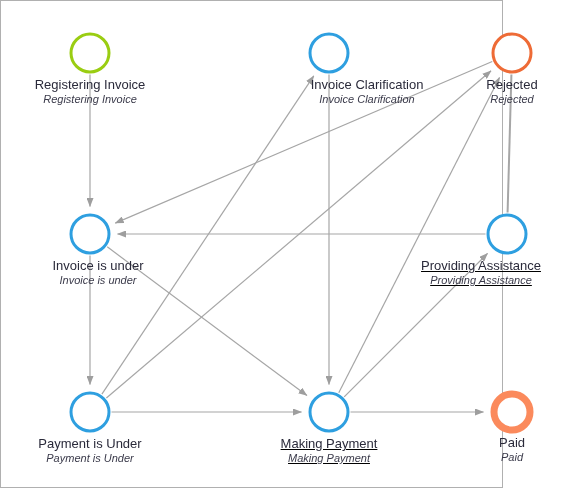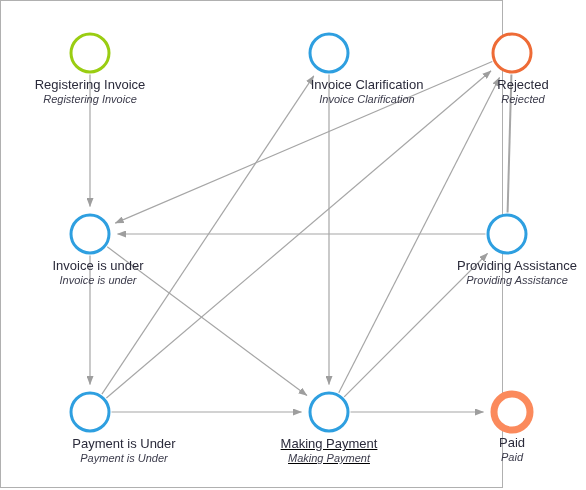--- a/index.html
+++ b/index.html
@@ -51,33 +51,33 @@
   </svg>
   <div id="label-layer">
       <div class="node-label" style="left: 89px; top: 76px;">
         <div class="node-title">Registering Invoice</div>
         <div class="node-sub">Registering Invoice</div>
       </div>
       <div class="node-label" style="left: 328px; top: 76px; margin-left: 38px;">
         <div class="node-title">Invoice Clarification</div>
         <div class="node-sub">Invoice Clarification</div>
       </div>
-      <div class="node-label" style="left: 522px; top: 76px;">
+      <div class="node-label" style="left: 511px; top: 76px;">
         <div class="node-title">Rejected</div>
         <div class="node-sub">Rejected</div>
       </div>
       <div class="node-label" style="left: 97px; top: 257px;">
         <div class="node-title">Invoice is under</div>
         <div class="node-sub">Invoice is under</div>
       </div>
-      <div class="node-label" style="left: 516px; top: 257px;">
+      <div class="node-label" style="left: 480px; top: 257px; text-decoration: underline;">
         <div class="node-title">Providing Assistance</div>
         <div class="node-sub">Providing Assistance</div>
       </div>
-      <div class="node-label" style="left: 89px; top: 435px; margin-left: 34px;">
+      <div class="node-label" style="left: 89px; top: 435px;">
         <div class="node-title">Payment is Under</div>
         <div class="node-sub">Payment is Under</div>
       </div>
       <div class="node-label" style="left: 328px; top: 435px; text-decoration: underline;">
         <div class="node-title">Making Payment</div>
         <div class="node-sub">Making Payment</div>
       </div>
       <div class="node-label" style="left: 511px; top: 434px;">
         <div class="node-title">Paid</div>
         <div class="node-sub">Paid</div>

